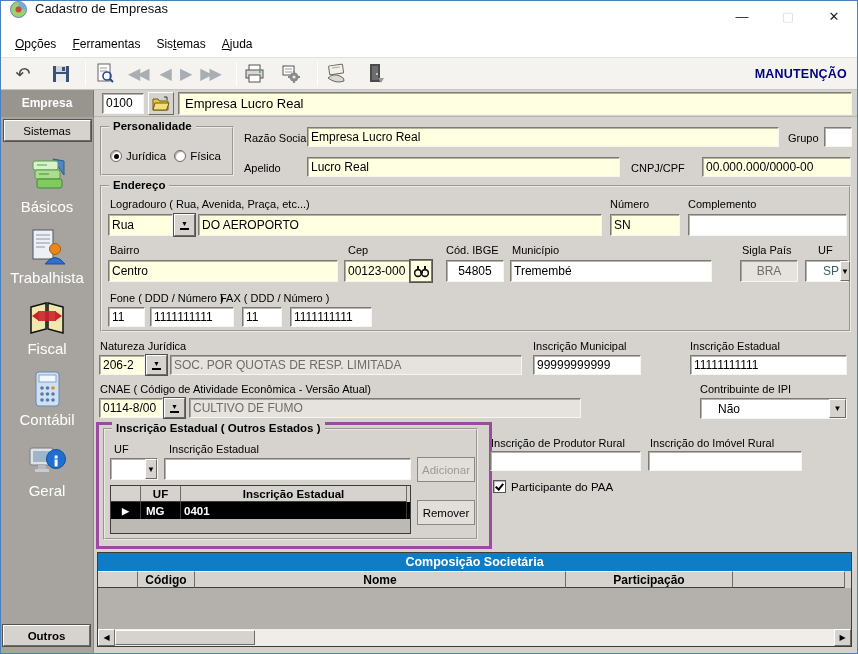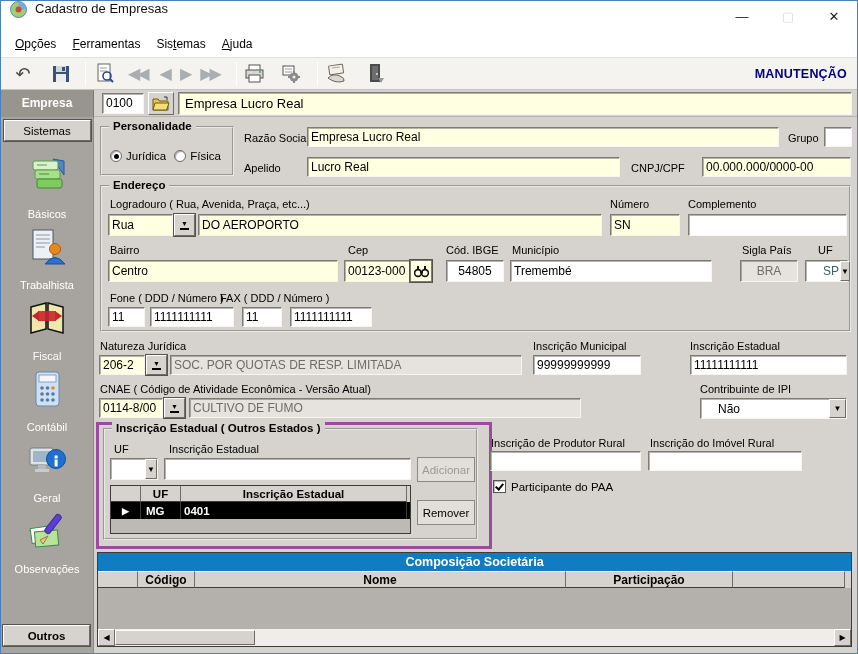--- a/index.html
+++ b/index.html
@@ -37,21 +37,21 @@
 
   
   .main{ position:absolute; top:116px; left:0; right:0; bottom:0; display:flex; }
   .sidebar{ width:93px; background:#a7a49f; border-right:1px solid #8d8a85; position:relative; display:flex; flex-direction:column; align-items:center; }
   .side-btn{ width:87px; height:21px; background:#d6d3ce; border:1px solid; border-color:#fff #6f6c67 #6f6c67 #fff; outline:1px solid #55534f; font-size:11.5px; display:flex; align-items:center; justify-content:center; }
   .side-btn.top{ margin-top:3px; }
   .side-btn.bottom{ position:absolute; bottom:7px; left:2px;font-weight:bold; }
   .side-items{ margin-top:15px; display:flex; flex-direction:column; align-items:center; }
   .side-item{ height:71px; display:flex; flex-direction:column; align-items:center; }
   .side-icon{ width:40px; height:40px; }
-  .side-label{ color:#fff; font-size:11px; margin-top:12px; white-space:nowrap; }
+  .side-label{ color:#fff; font-size:15px; margin-top:2px; white-space:nowrap; }
 
   .content{ position:relative; flex:1; background:#d6d3ce; }
 
   .lbl{ position:absolute; font-size:11px; white-space:nowrap; color:#000; }
   .fld{ position:absolute; height:20px; background:#fff; font-size:12px; padding:0 3px; font-family:"Liberation Sans",sans-serif; color:#000; }
   .fld.yellow{ background:#ffffe1; }
   .fld.dis{ background:#e6e3de; color:#6e6c68; }
   input.fld{ outline:none; }
   .groupbox{ position:absolute; border:2px groove #eceae6; }
   .gb-title{ position:absolute; top:-8px; left:7px; background:#d6d3ce; padding:0 4px; font-weight:bold; font-size:11.5px; white-space:nowrap;}
@@ -271,29 +271,20 @@
             <span class="side-icon"><svg width="40" height="40" viewBox="0 0 40 40">
                 <rect x="3" y="8" width="23" height="17" rx="2" fill="#dfe3e8" stroke="#767c85"></rect>
                 <rect x="6" y="11" width="17" height="11" fill="#9fb6c8"></rect>
                 <rect x="11" y="25" width="8" height="4" fill="#b5bac1"></rect>
                 <rect x="8" y="29" width="14" height="3" fill="#c8ccd2"></rect>
                 <circle cx="29" cy="19" r="9.5" fill="#1f6fd0" stroke="#0d4f9e"></circle>
                 <rect x="27.6" y="15.5" width="3" height="3" fill="#fff"></rect>
                 <rect x="27.6" y="19.5" width="3" height="7" fill="#fff"></rect>
               </svg></span>
             <span class="side-label">Geral</span>
-          </div>
-          <div class="side-item">
-            <span class="side-icon"><svg width="40" height="40" viewBox="0 0 40 40">
-                <rect x="4" y="16" width="23" height="15" fill="#ffffff" stroke="#3a8a4a" transform="rotate(-8 15 23)"></rect>
-                <rect x="8" y="20" width="23" height="15" fill="#b8e49a" stroke="#3a8a4a" transform="rotate(-5 19 27)"></rect>
-                <rect x="23" y="2" width="6" height="22" rx="2" fill="#5b3fd4" stroke="#3a2a90" transform="rotate(38 26 13)"></rect>
-                <polygon points="13,29 21,25 16,33" fill="#e8c88a" stroke="#9a7a3a"></polygon>
-              </svg></span>
-            <span class="side-label">Observações</span>
           </div>
         </div>
       <div class="side-btn bottom">Outros</div>
     </div>
 
     <div class="content">
 
       <div class="groupbox" style="left:6px;top:9px;width:134px;height:50px;">
         <span class="gb-title">Personalidade</span>
         <div class="radio-row" style="left:8px;top:22px;">

